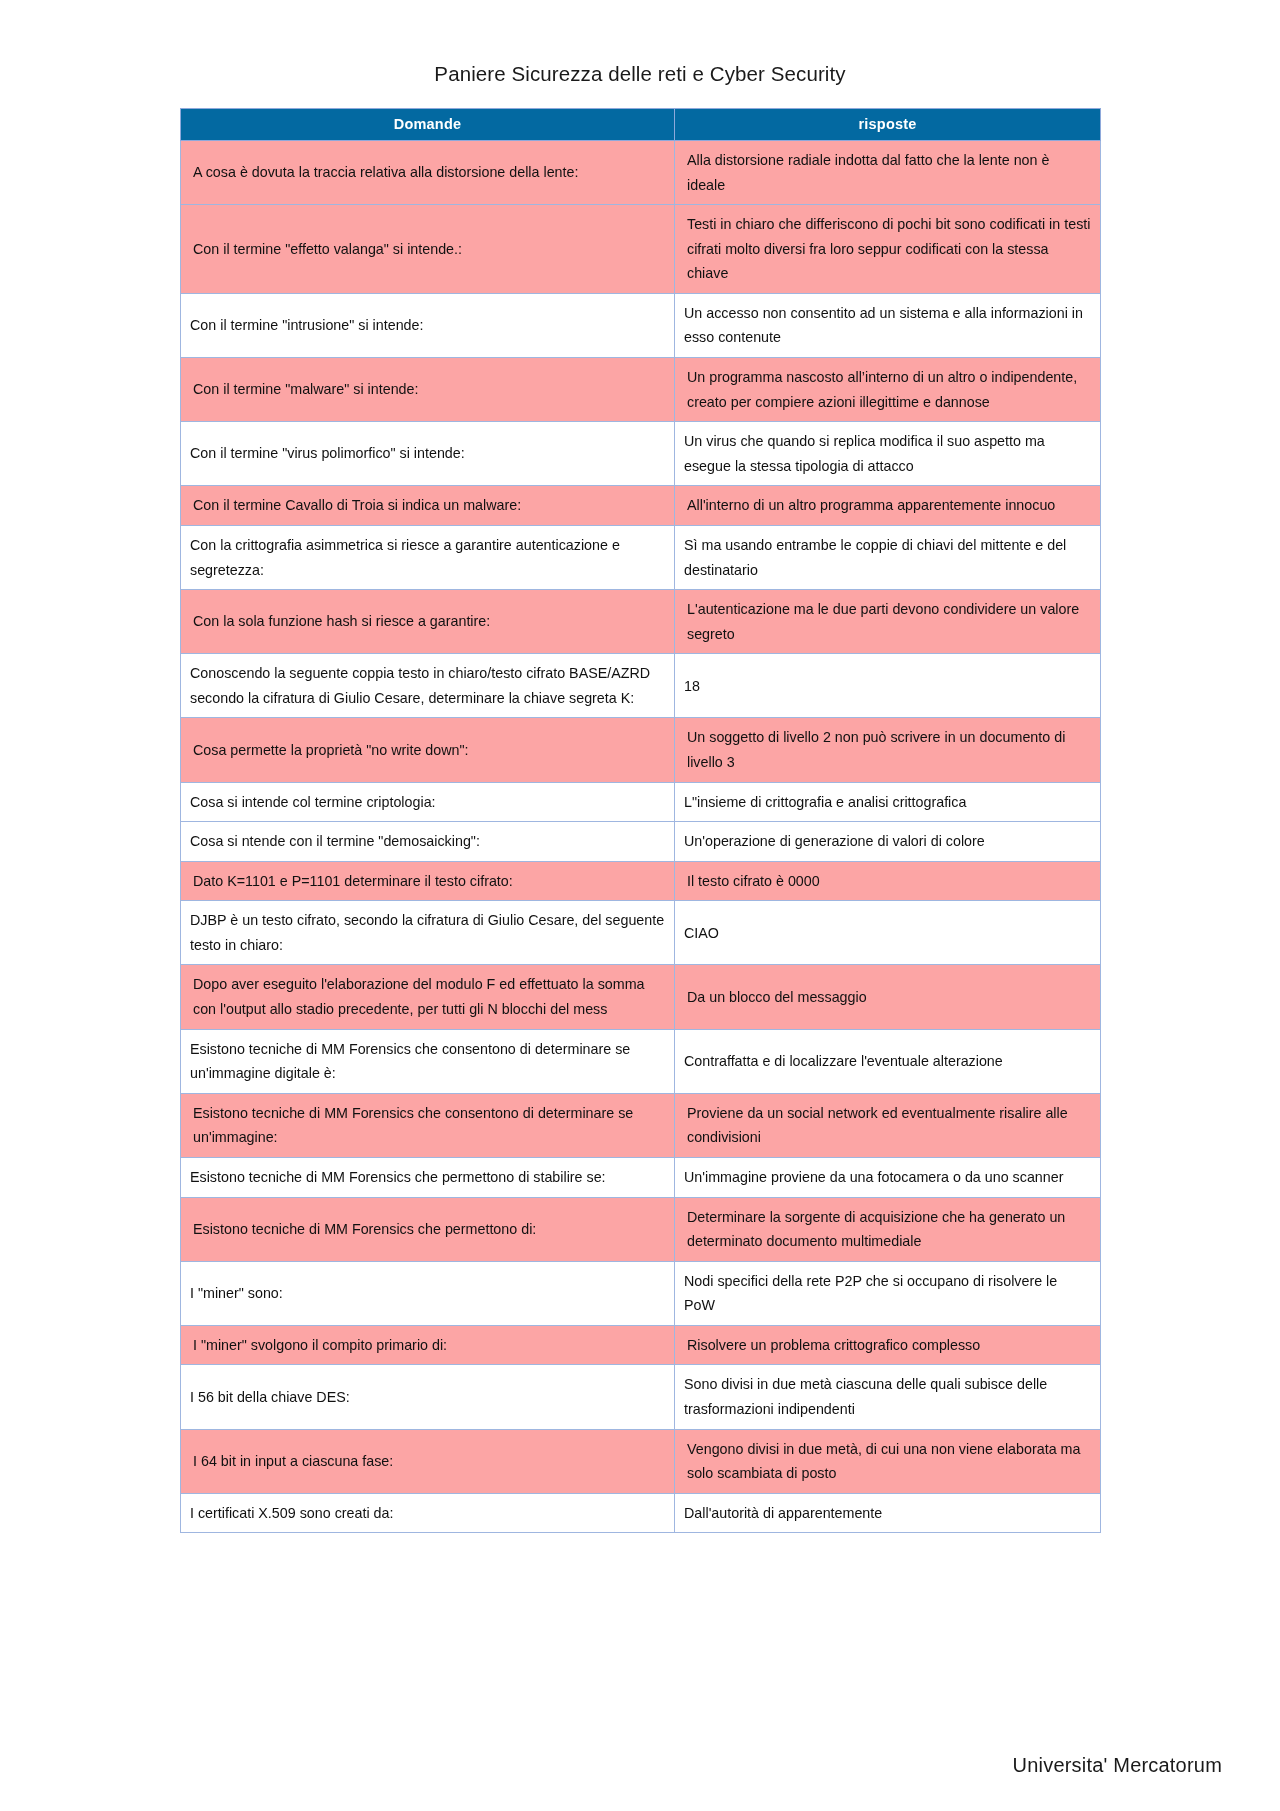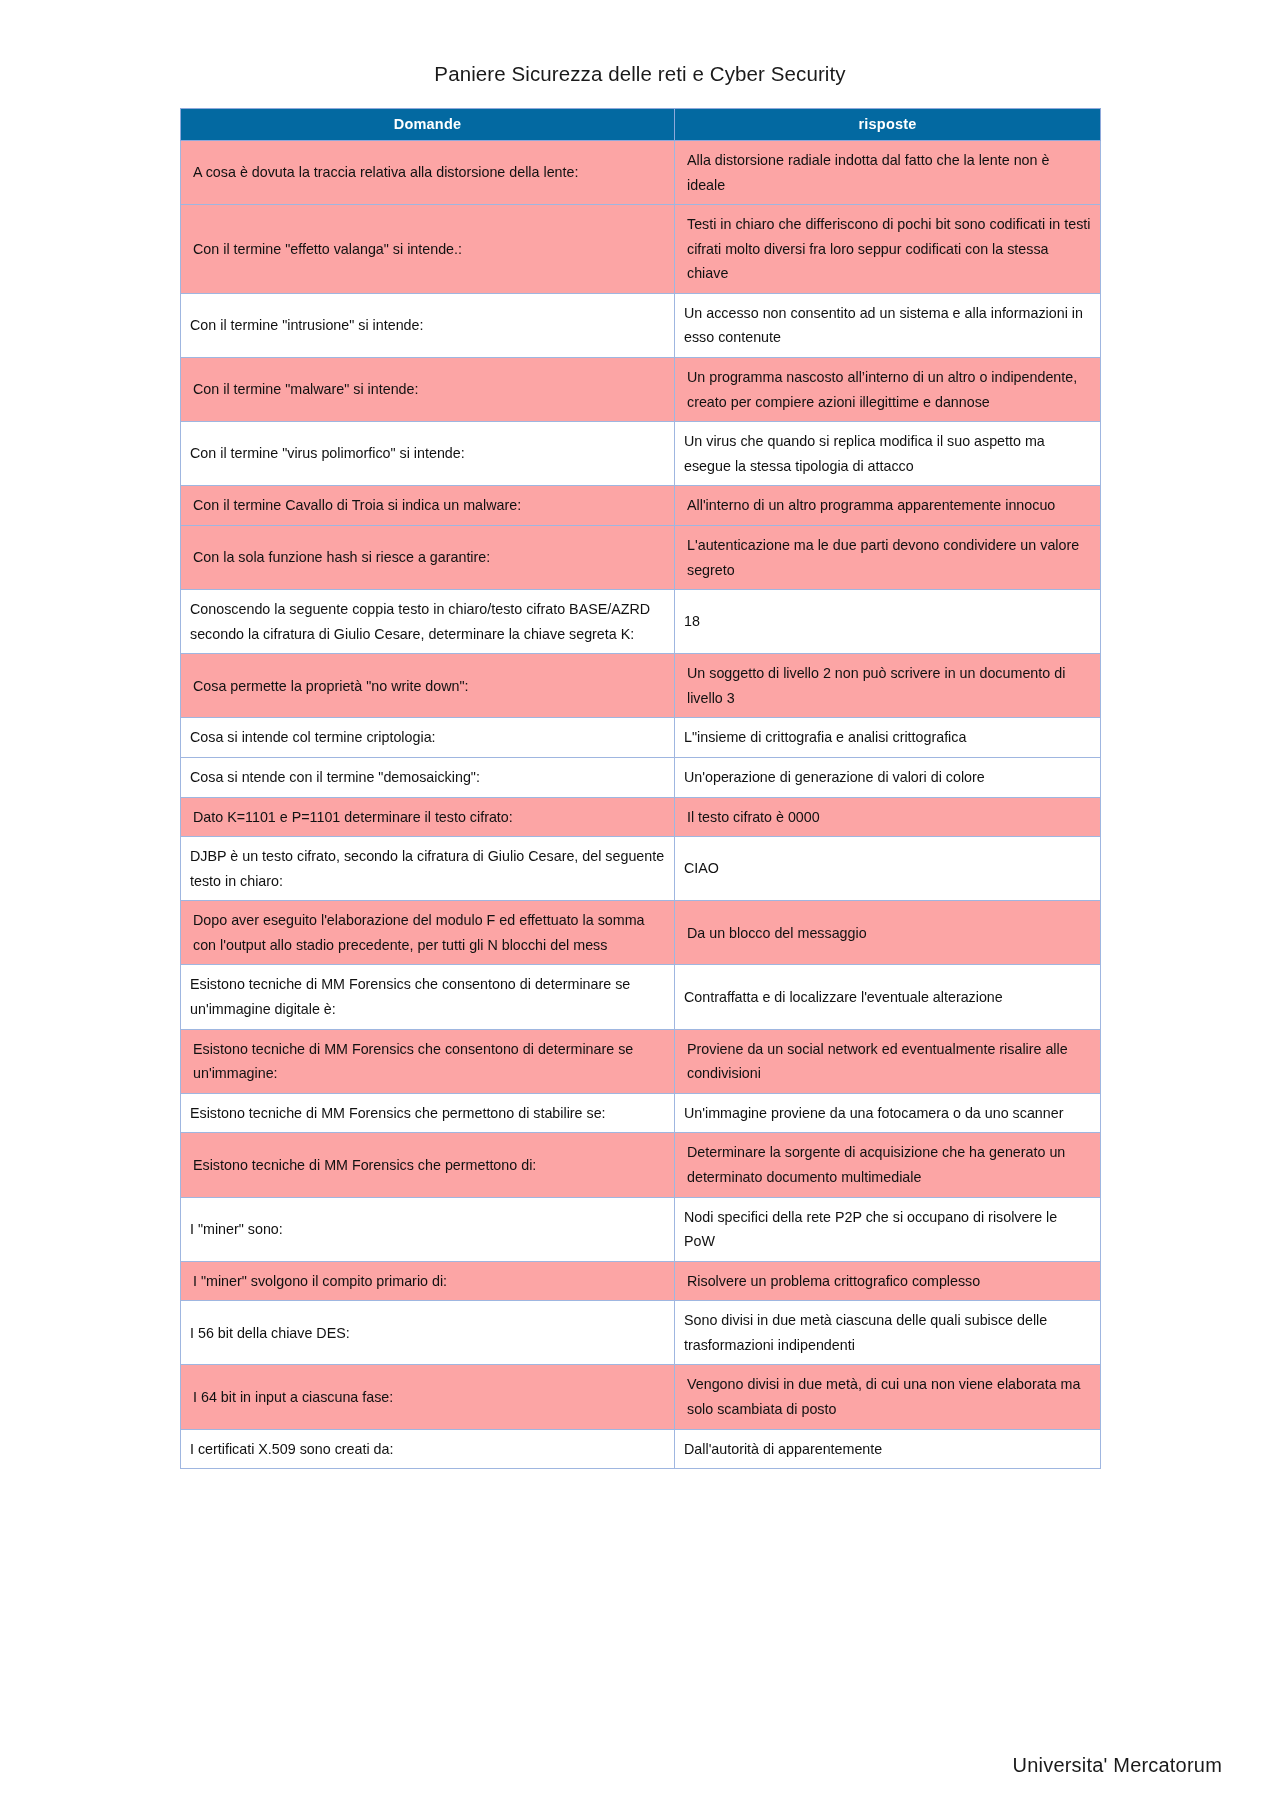--- a/index.html
+++ b/index.html
@@ -120,20 +120,24 @@
             <td class="a">Un programma nascosto all’interno di un altro o indipendente, creato per compiere azioni illegittime e dannose</td>
           </tr>
           <tr class="plain">
             <td class="q">Con il termine "virus polimorfico" si intende:</td>
             <td class="a">Un virus che quando si replica modifica il suo aspetto ma esegue la stessa tipologia di attacco</td>
           </tr>
           <tr class="shade">
             <td class="q">Con il termine Cavallo di Troia si indica un malware:</td>
             <td class="a">All'interno di un altro programma apparentemente innocuo</td>
           </tr>
+          <tr class="plain">
+            <td class="q">Con la crittografia asimmetrica si riesce a garantire autenticazione e segretezza:</td>
+            <td class="a">Sì ma usando entrambe le coppie di chiavi del mittente e del destinatario</td>
+          </tr>
           <tr class="shade">
             <td class="q">Con la sola funzione hash si riesce a garantire:</td>
             <td class="a">L'autenticazione ma le due parti devono condividere un valore segreto</td>
           </tr>
           <tr class="plain">
             <td class="q">Conoscendo la seguente coppia testo in chiaro/testo cifrato BASE/AZRD secondo la cifratura di Giulio Cesare, determinare la chiave segreta K:</td>
             <td class="a">18</td>
           </tr>
           <tr class="shade">
             <td class="q">Cosa permette la proprietà "no write down":</td>

